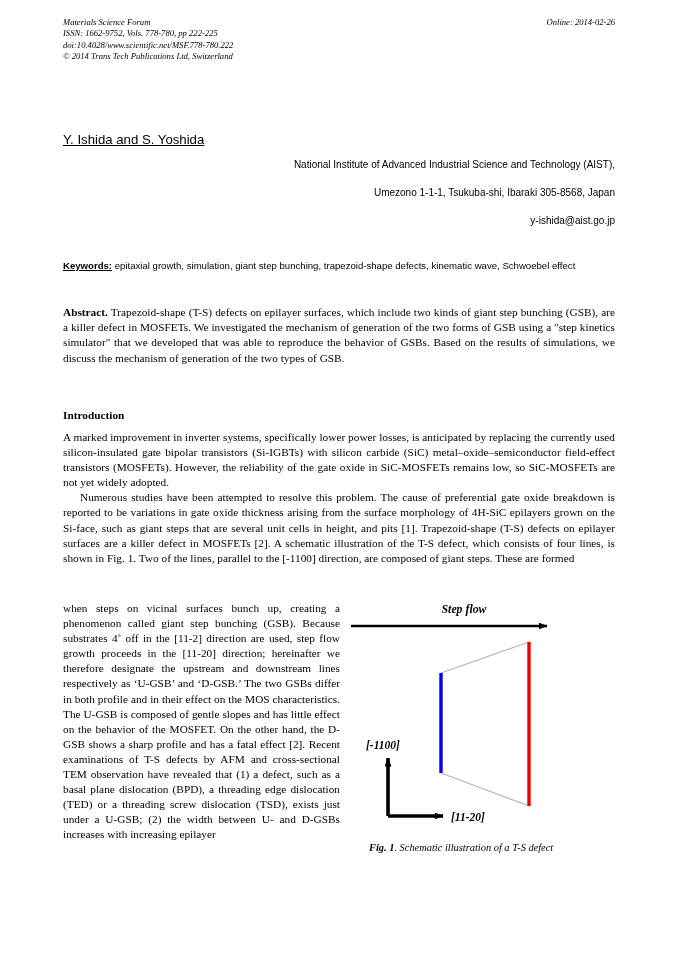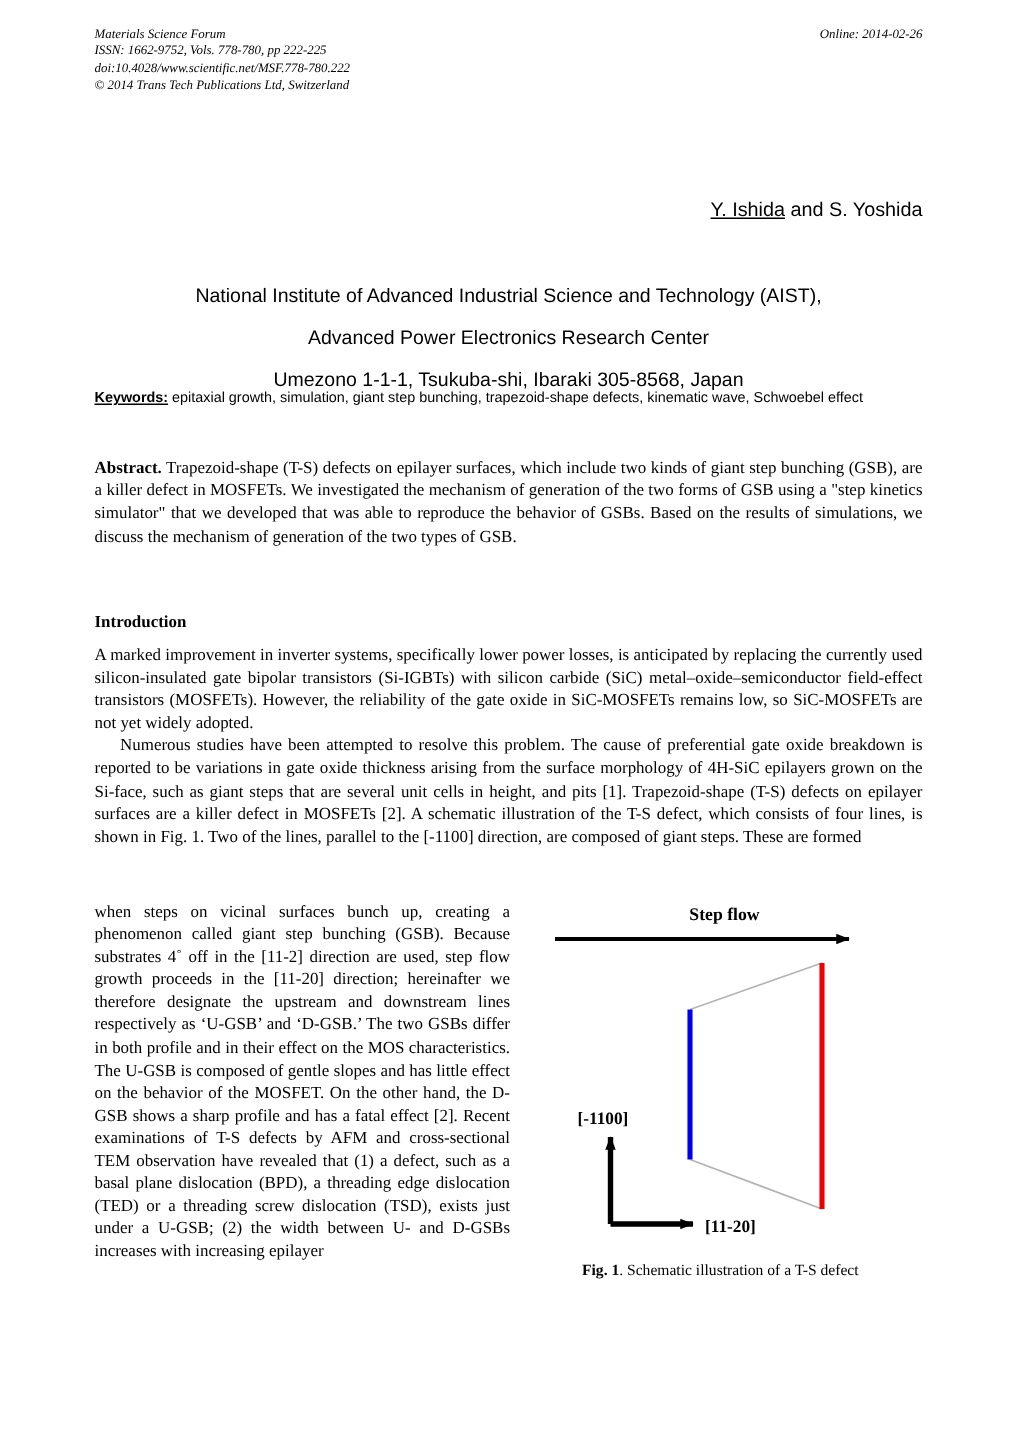--- a/index.html
+++ b/index.html
@@ -60,37 +60,37 @@
     line-height: 20px;
     letter-spacing: -0.1px;
   }
 
   
   .authors {
     position: absolute;
     left: 63px;
     top: 131px;
     width: 552px;
-    text-align: right;
+    text-align: left;
     font-family: "Liberation Sans", "DejaVu Sans", sans-serif;
     font-size: 13.2px;
     line-height: 17px;
+    text-decoration: underline;
   }
   .authors .underlined { text-decoration: underline; }
 
   .affil {
     position: absolute;
     left: 63px;
     top: 159px;
     width: 552px;
-    text-align: center;
-    font-family: "Liberation Sans", "DejaVu Sans", sans-serif;
-    font-size: 13px;
+    text-align: right;
+    font-family: "Liberation Sans", "DejaVu Sans", sans-serif;
+    font-size: 10px;
     line-height: 12px;
-    margin-top: 32px;
   }
   .affil .aff-line { margin-bottom: 16px; }
   .affil .aff-line:last-child { margin-bottom: 0; }
 
   
   .keywords {
     position: absolute;
     left: 63px;
     top: 258px;
     width: 552px;
@@ -146,24 +146,25 @@
     width: 277px;
     text-align: justify;
     font-size: 11.3px;
     line-height: 15.1px;
   }
   .body-col p { margin: 0; }
 
   
   .figure {
     position: absolute;
-    left: 352px;
+    left: 333px;
     top: 598px;
     width: 263px;
     height: 262px;
+    font-style: italic;
   }
   .fig-canvas {
     position: absolute;
     left: 0; top: 0;
     width: 263px;
     height: 232px;
   }
   .fig-caption {
     position: absolute;
     left: 0;
@@ -207,22 +208,22 @@
     </div>
   </div>
 
 
   <div class="authors">
     <span class="underlined">Y. Ishida</span><span> and S. Yoshida</span>
   </div>
 
   <div class="affil">
     <div class="aff-line">National Institute of Advanced Industrial Science and Technology (AIST),</div>
-    <div class="aff-line">Advanced Power Electronics Research Center</div>
     <div class="aff-line">Umezono 1-1-1, Tsukuba-shi, Ibaraki 305-8568, Japan</div>
+    <div class="aff-line">y-ishida@aist.go.jp</div>
   </div>
 
   <div class="keywords">
     <b>Keywords:</b><span> epitaxial growth, simulation, giant step bunching, trapezoid-shape defects, kinematic wave, Schwoebel effect</span>
   </div>
 
   <div class="abstract">
     <b>Abstract.</b><span> Trapezoid-shape (T-S) defects on epilayer surfaces, which include two kinds of giant step bunching (GSB), are a killer defect in MOSFETs. We investigated the mechanism of generation of the two forms of GSB using a "step kinetics simulator" that we developed that was able to reproduce the behavior of GSBs. Based on the results of simulations, we discuss the mechanism of generation of the two types of GSB.</span>
   </div>
 

